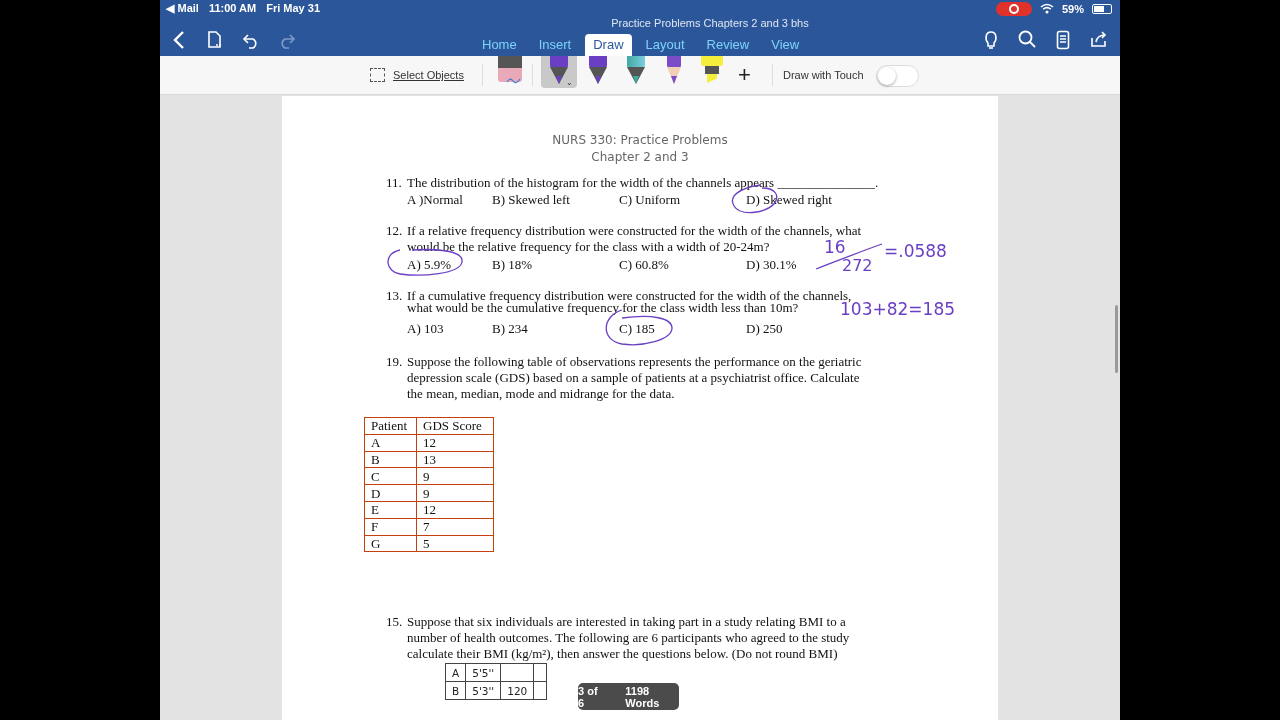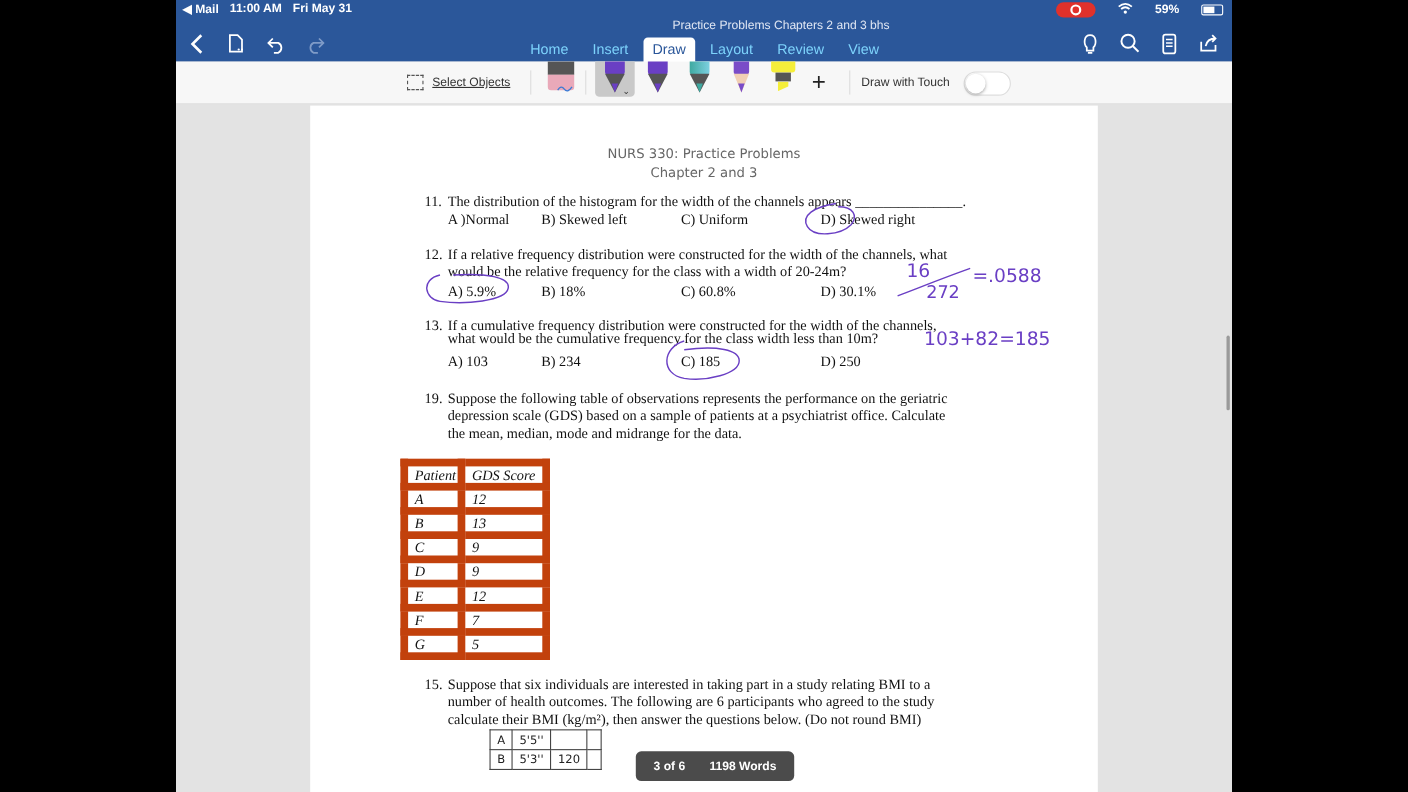--- a/index.html
+++ b/index.html
@@ -1,20 +1,20 @@
 <!DOCTYPE html>
 <html><head>
 <meta charset="utf-8">
 <style>
   * { box-sizing: border-box; margin: 0; padding: 0; }
   html, body { width: 1280px; height: 720px; background: #000; overflow: hidden; font-family: "Liberation Sans", sans-serif; }
   .screen { position: absolute; left: 160px; top: 0; width: 960px; height: 720px; background: #e3e3e3; overflow: hidden; }
   .topbar { position: absolute; left: 0; top: 0; width: 960px; height: 56px; background: #2b579a; color: #fff; }
   .status { position: absolute; top: 2px; left: 6px; font-size: 11px; font-weight: bold; color: #fff; display: flex; gap: 10px; }
-  .status-right { position: absolute; top: 2px; right: 8px; font-size: 11px; font-weight: bold; display: flex; align-items: center; gap: 20px; }
+  .status-right { position: absolute; top: 2px; right: 8px; font-size: 11px; font-weight: bold; display: flex; align-items: center; gap: 8px; }
   .rec-pill { width: 36px; height: 14px; background: #e0312b; border-radius: 7px; position: relative; }
   .rec-pill::after { content: ""; position: absolute; left: 13px; top: 2px; width: 10px; height: 10px; border-radius: 50%; border: 2px solid #fff; box-sizing: border-box; background: #e0312b; }
   .battery { width: 20px; height: 10px; border: 1px solid #fff; border-radius: 2px; position: relative; }
   .battery::before { content: ""; position: absolute; left: 1px; top: 1px; width: 10px; height: 6px; background: #fff; }
   .doc-title { position: absolute; top: 17px; left: 0; width: 1100px; text-align: center; font-size: 11px; color: #dfe6f3; }
   .nav-left { position: absolute; top: 30px; left: 10px; display: flex; gap: 18px; align-items: center; }
   .nav-left .ic { font-size: 20px; color: #fff; width: 18px; text-align: center; }
   .nav-left .ic.disabled { color: #7f9bc7; }
   .tabs { position: absolute; top: 34px; left: 314px; display: flex; gap: 0; }
   .tab { font-size: 13px; color: #7dd3fc; padding: 3px 8px 4px; margin-right: 6px; }
@@ -36,25 +36,25 @@
   .toggle::after { content: ""; position: absolute; left: 1px; top: 1px; width: 18px; height: 18px; border-radius: 50%; background: #fff; box-shadow: 0 1px 3px rgba(0,0,0,0.35); }
   .page { position: absolute; left: 122px; top: 96px; width: 716px; height: 640px; background: #fff; }
   .scrollbar { position: absolute; left: 955px; top: 305px; width: 3px; height: 68px; background: #9a9a9a; border-radius: 2px; }
   .hdr { position: absolute; left: 0; width: 716px; text-align: center; font-family: "DejaVu Sans", sans-serif; font-size: 12px; color: #666; }
   .q { position: absolute; left: 104px; font-family: "Liberation Serif", serif; font-size: 13px; color: #111; line-height: 16.3px; }
   .q .num { position: absolute; left: 0; }
   .q .txt { position: absolute; left: 21px; white-space: nowrap; }
   .opts { position: absolute; left: 125px; font-family: "Liberation Serif", serif; font-size: 13px; color: #111; }
   .opts span { position: absolute; white-space: nowrap; }
   table.gds { position: absolute; left: 82px; top: 321px; border-collapse: collapse; font-family: "Liberation Serif", serif; font-size: 13px; color: #111; }
-  table.gds td { border: 7px solid #c2410c; height: 16.8px; padding: 0 0 0 6px; line-height: 15px; font-style: italic; }
+  table.gds td { border: 1px solid #c2410c; height: 16.8px; padding: 0 0 0 6px; line-height: 15px; }
   table.bmi { position: absolute; left: 163px; top: 567px; border-collapse: collapse; font-family: "DejaVu Sans", sans-serif; font-size: 10.5px; color: #222; }
   table.bmi td { border: 1px solid #444; height: 18px; padding: 0 6px; }
   .annot { position: absolute; pointer-events: none; }
-  .toast { position: absolute; left: 418px; top: 683px; width: 144px; height: 27px; background: rgba(60,60,60,0.92); color: #fff; border-radius: 5px; font-size: 11px; font-weight: bold; display: flex; align-items: center; justify-content: center; gap: 22px; }
+  .toast { position: absolute; left: 418px; top: 683px; width: 101px; height: 27px; background: rgba(60,60,60,0.92); color: #fff; border-radius: 5px; font-size: 11px; font-weight: bold; display: flex; align-items: center; justify-content: center; gap: 22px; }
   .hand { font-family: "DejaVu Sans", sans-serif; color: #6a3fc4; position: absolute; white-space: nowrap; }
 </style>
 </head>
 <body>
 
 <div class="screen">
 
   <div class="topbar">
     <div class="status">
       <span>◀ Mail</span>

